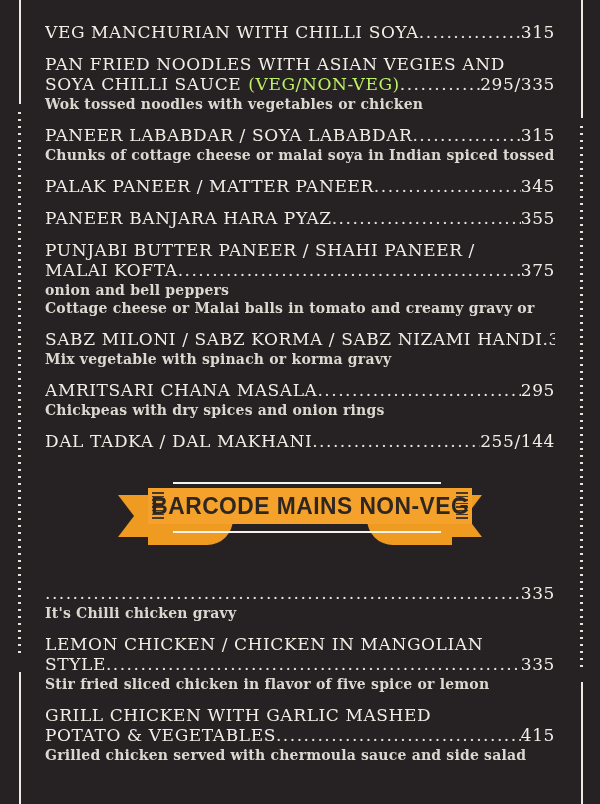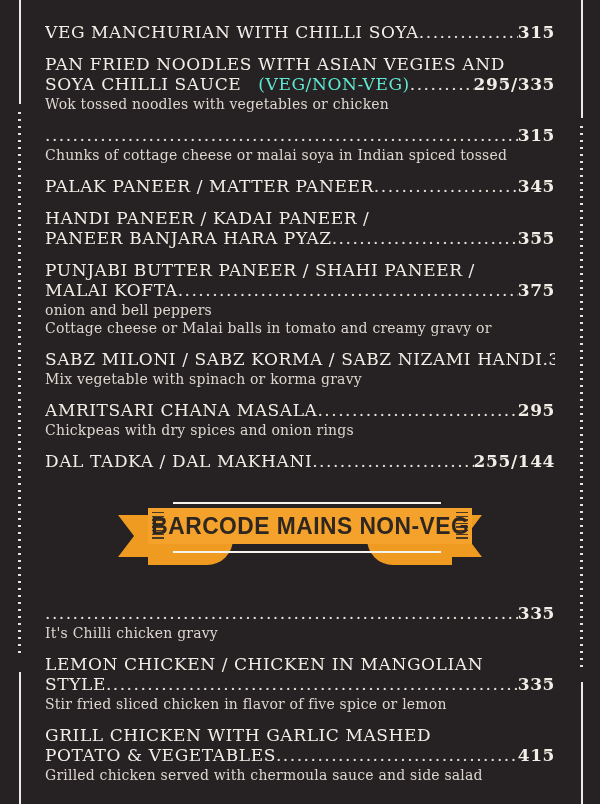--- a/index.html
+++ b/index.html
@@ -27,30 +27,31 @@
   .content{padding:22px 45px 0 45px;}
 
   
   .item{margin-bottom:12px;}
   .t-line{
     line-height:20px;font-size:17px;letter-spacing:.6px;
     color:#f1eee7;white-space:nowrap;
   }
   .t-row{display:flex;align-items:baseline;overflow:hidden;}
   .t-text{white-space:nowrap;flex:0 0 auto;}
-  .t-accent{white-space:nowrap;flex:0 0 auto;color:#5eead4;margin-left:17px;}
+  .t-accent{white-space:nowrap;flex:0 0 auto;color:#bef264;margin-left:7px;}
   .leader{
     flex:1 1 auto;min-width:6px;overflow:hidden;white-space:nowrap;
     letter-spacing:1.5px;color:#e7e4dd;
   }
-  .price{flex:0 0 auto;white-space:nowrap;font-weight:bold;}
+  .price{flex:0 0 auto;white-space:nowrap;}
   .desc{margin-top:1px;}
   .desc-line{
     font-size:14px;line-height:18px;letter-spacing:.2px;color:#dcd8d1;
     white-space:nowrap;
+    font-weight:bold;
   }
 
   
   .ribbon-wrap{position:relative;height:74px;margin:30px 0 28px 0;}
   .ribbon-line{position:absolute;height:2px;background:#f5f3ee;left:128px;width:268px;z-index:3;}
   .ribbon-line.top{top:1px;}
   .ribbon-line.bottom{top:50px;}
   .ribbon-tail{position:absolute;top:14px;width:50px;height:42px;background:#ef9b22;z-index:0;}
   .ribbon-tail.left{left:73px;clip-path:polygon(0 0,100% 0,100% 100%,0 100%,32% 50%);}
   .ribbon-tail.right{left:387px;clip-path:polygon(0 0,100% 0,68% 50%,100% 100%,0 100%);}
@@ -110,20 +111,21 @@
       <span class="price">295/335</span>
     </div>
     <div class="desc">
             <div class="desc-line">Wok tossed noodles with vegetables or chicken</div>
           </div>
   </div>
 
   <div class="item">
 
     <div class="t-line t-row">
+      <span class="t-text">PANEER LABABDAR / SOYA LABABDAR</span>
 
       <span class="leader">............................................................................................................................................</span>
       <span class="price">315</span>
     </div>
     <div class="desc">
             <div class="desc-line">Chunks of cottage cheese or malai soya in Indian spiced tossed</div>
           </div>
   </div>
 
   <div class="item">
@@ -131,21 +133,20 @@
     <div class="t-line t-row">
       <span class="t-text">PALAK PANEER / MATTER PANEER</span>
 
       <span class="leader">............................................................................................................................................</span>
       <span class="price">345</span>
     </div>
 
   </div>
 
   <div class="item">
-    <div class="t-line">HANDI PANEER / KADAI PANEER /</div>
     <div class="t-line t-row">
       <span class="t-text">PANEER BANJARA HARA PYAZ</span>
 
       <span class="leader">............................................................................................................................................</span>
       <span class="price">355</span>
     </div>
 
   </div>
 
   <div class="item">

